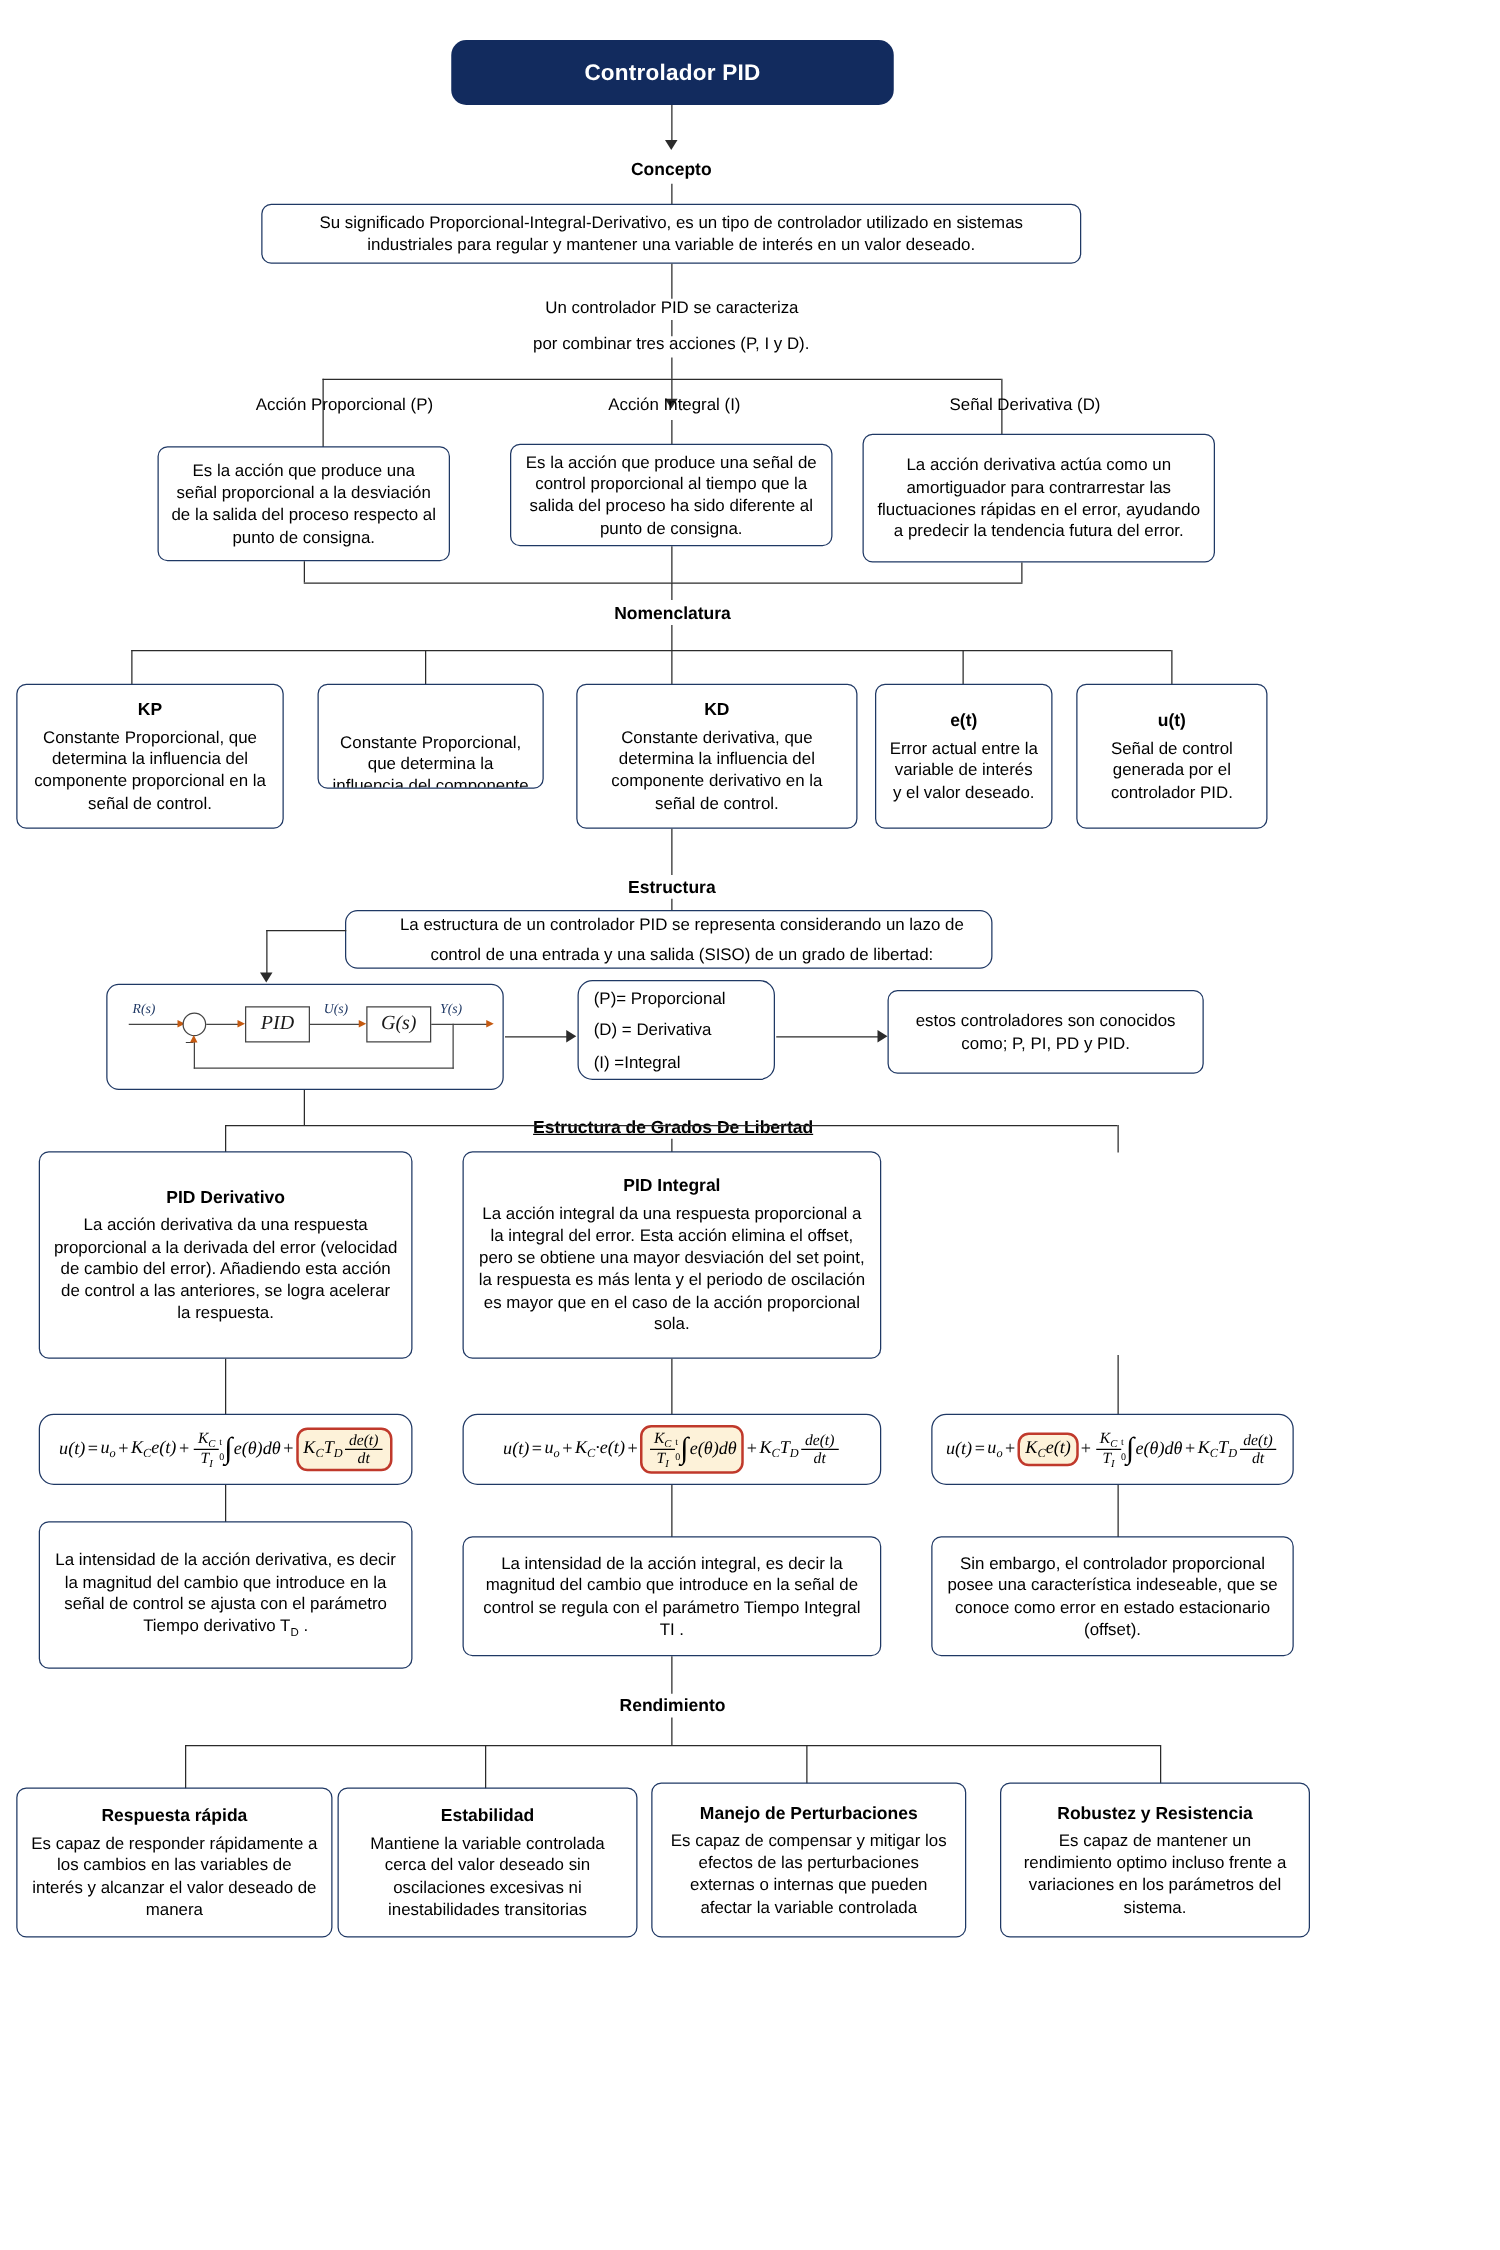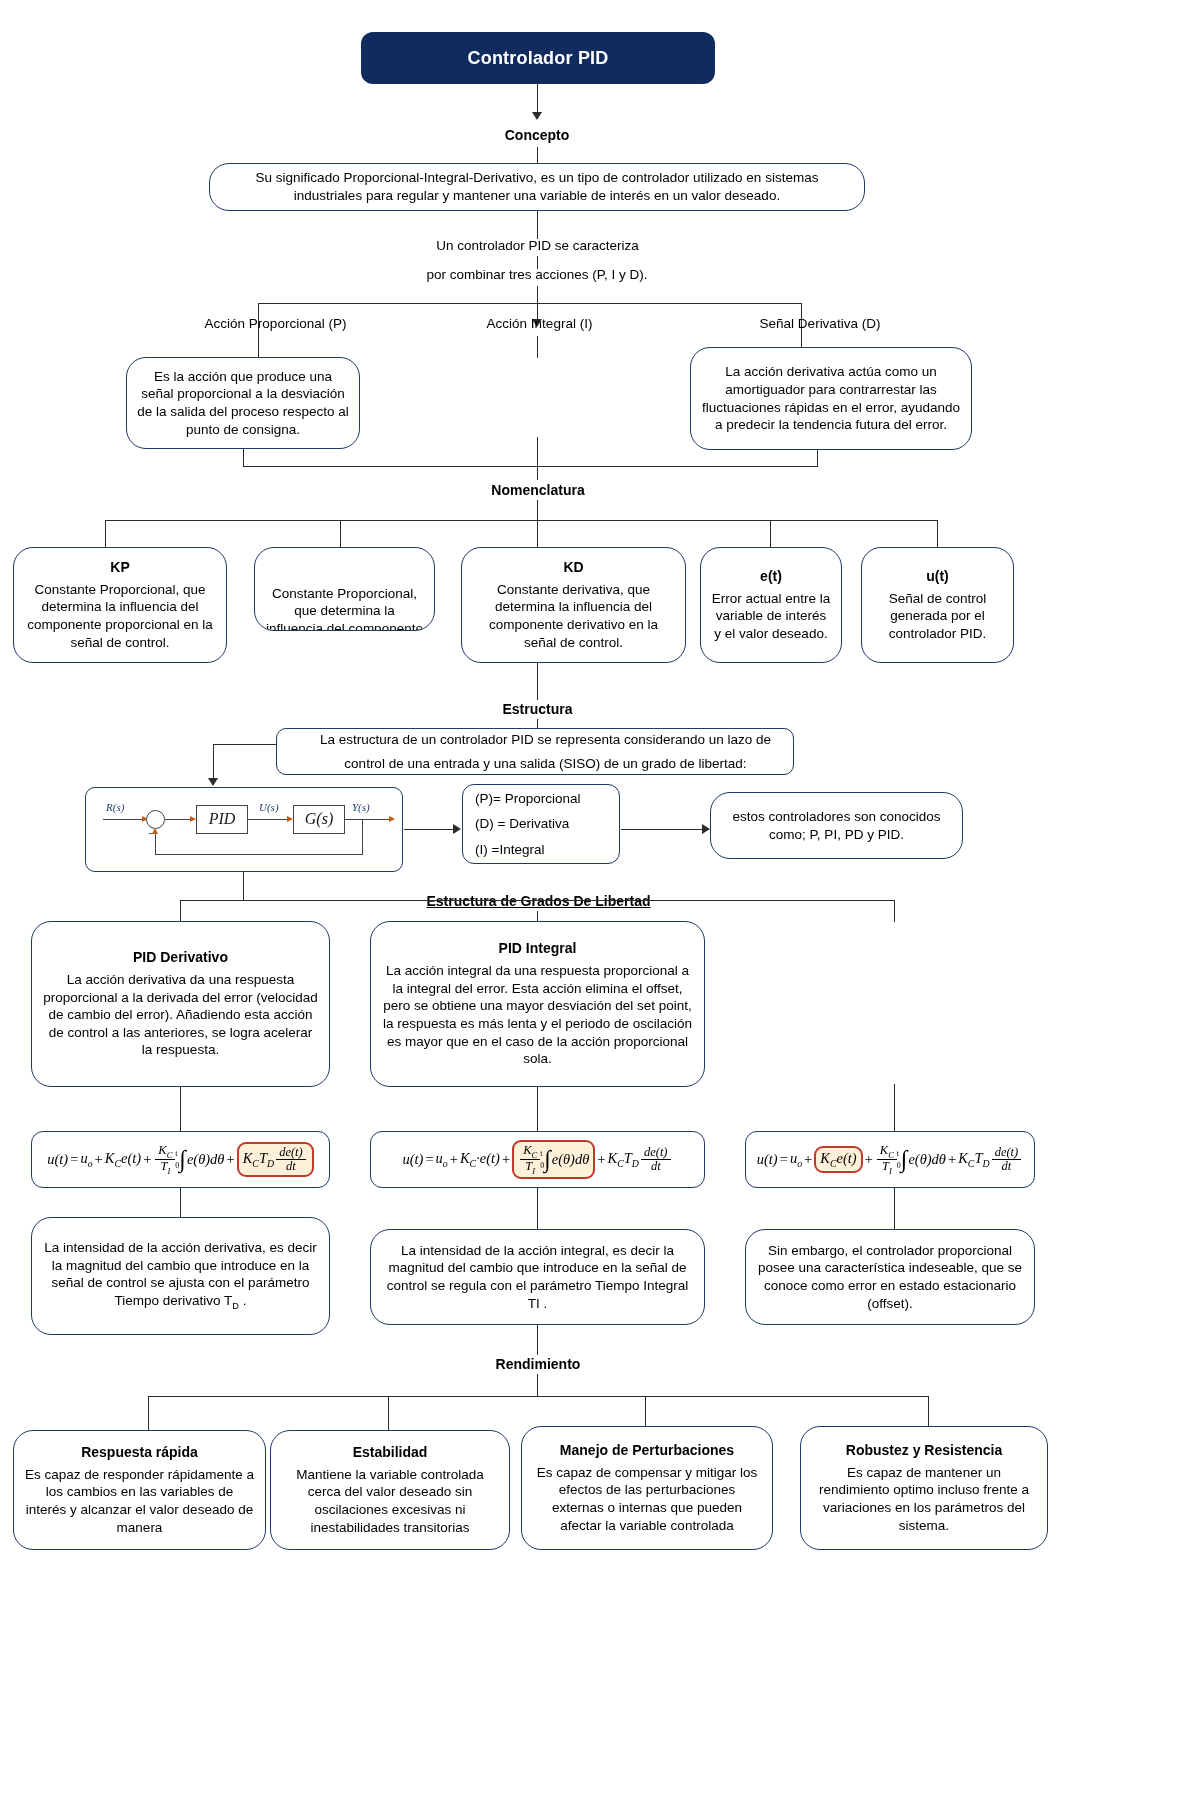--- a/index.html
+++ b/index.html
@@ -13,21 +13,21 @@
     width: 1200px;
     height: 1800px;
     background: #ffffff;
     overflow: hidden;
   }
 
   
   .box {
     position: absolute;
     border: 1.6px solid #1F3864;
-    border-radius: 20px;
+    border-radius: 8px;
     background: #ffffff;
     display: flex;
     flex-direction: column;
     align-items: center;
     justify-content: center;
     text-align: center;
     color: #000000;
     font-size: 13.5px;
     line-height: 1.28;
     padding: 6px 10px;
@@ -242,20 +242,23 @@
   <div class="vline" style="left:801px; top:303px; height:55px;"></div>
 
   <div class="lbl sm" style="left:188px; top:316px; width:175px;">Acción Proporcional (P)</div>
   <div class="lbl sm" style="left:472px; top:316px; width:135px;">Acción Integral (I)</div>
   <div class="lbl sm" style="left:736px; top:316px; width:168px;">Señal Derivativa (D)</div>
 
   <div class="vline" style="left:537px; top:336px; height:22px;"></div>
 
   <div class="box" style="left:126px; top:357px; width:234px; height:92px;">
     <div class="body">Es la acción que produce una señal proporcional a la desviación de la salida del proceso respecto al punto de consigna.</div>
+  </div>
+  <div class="box" style="left:408px; top:355px; width:258px; height:82px;">
+    <div class="body">Es la acción que produce una señal de control proporcional al tiempo que la salida del proceso ha sido diferente al punto de consigna.</div>
   </div>
   <div class="box" style="left:690px; top:347px; width:282px; height:103px;">
     <div class="body">La acción derivativa actúa como un amortiguador para contrarrestar las fluctuaciones rápidas en el error, ayudando a predecir la tendencia futura del error.</div>
   </div>
 
   <div class="vline" style="left:243px; top:449px; height:17px;"></div>
   <div class="vline" style="left:537px; top:437px; height:29px;"></div>
   <div class="vline" style="left:817px; top:450px; height:16px;"></div>
   <div class="hline" style="left:243px; top:466px; width:575px;"></div>
   <div class="vline" style="left:537px; top:466px; height:14px;"></div>

